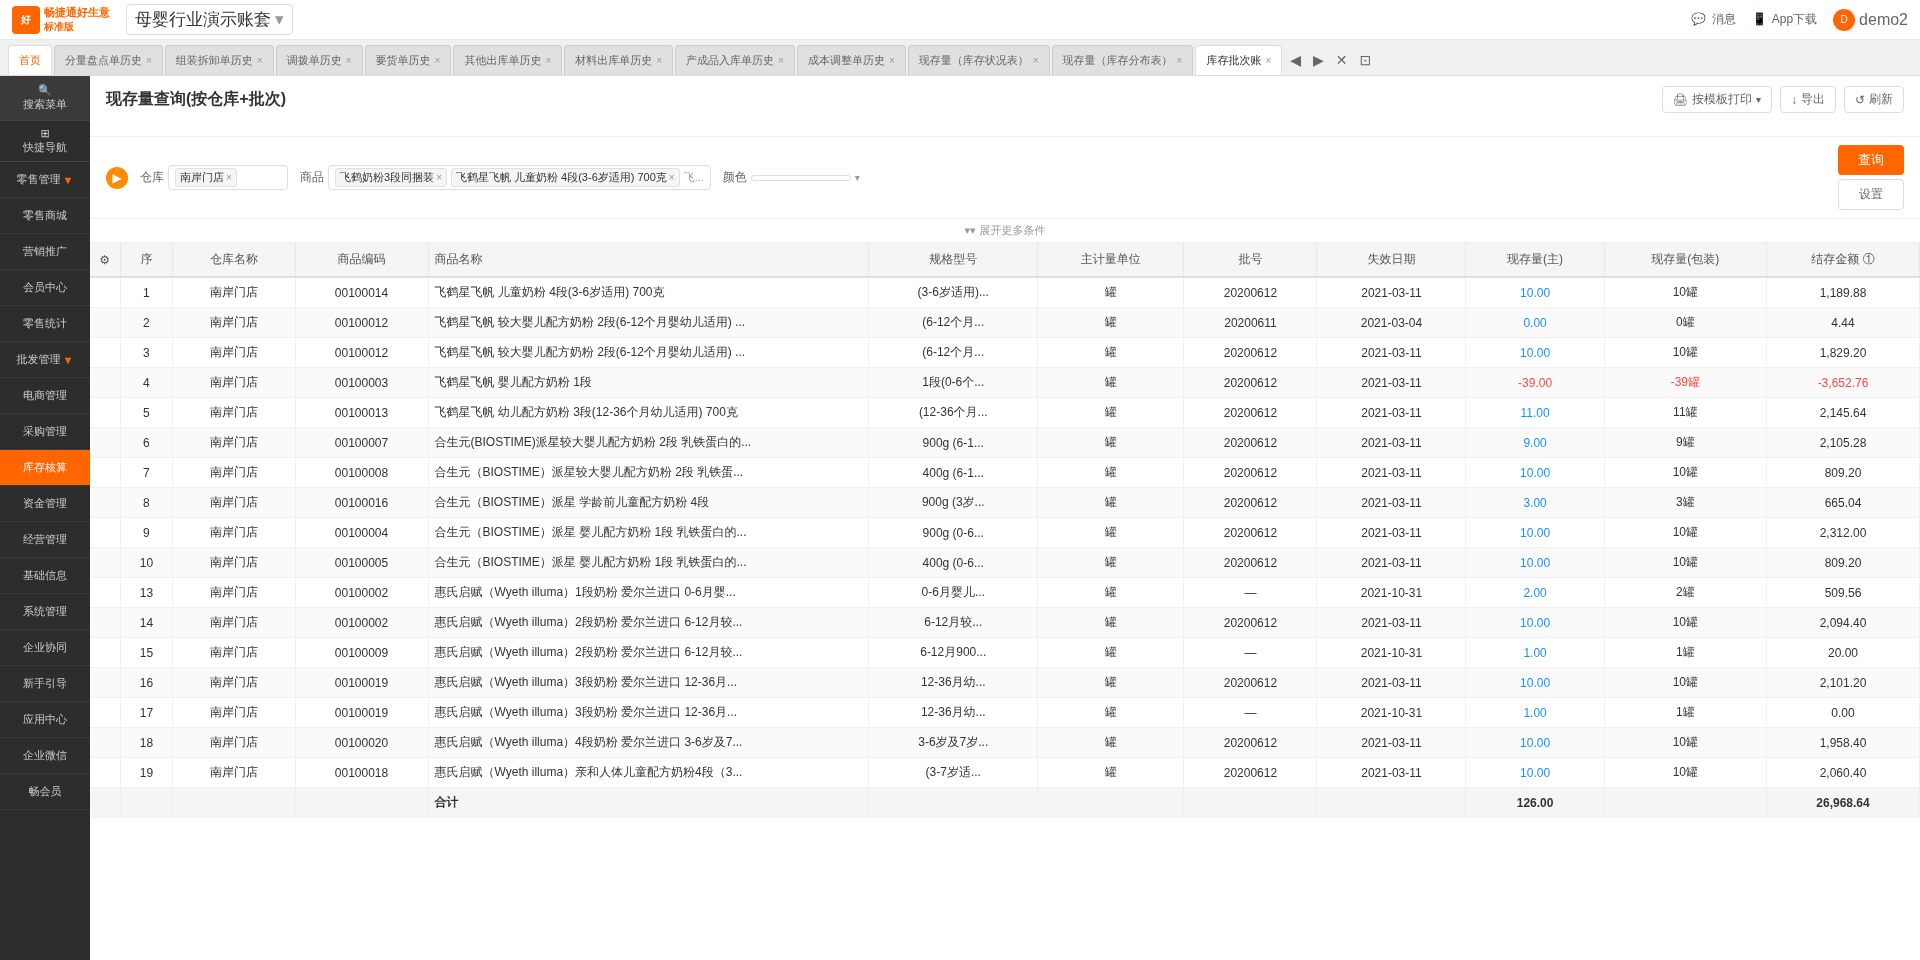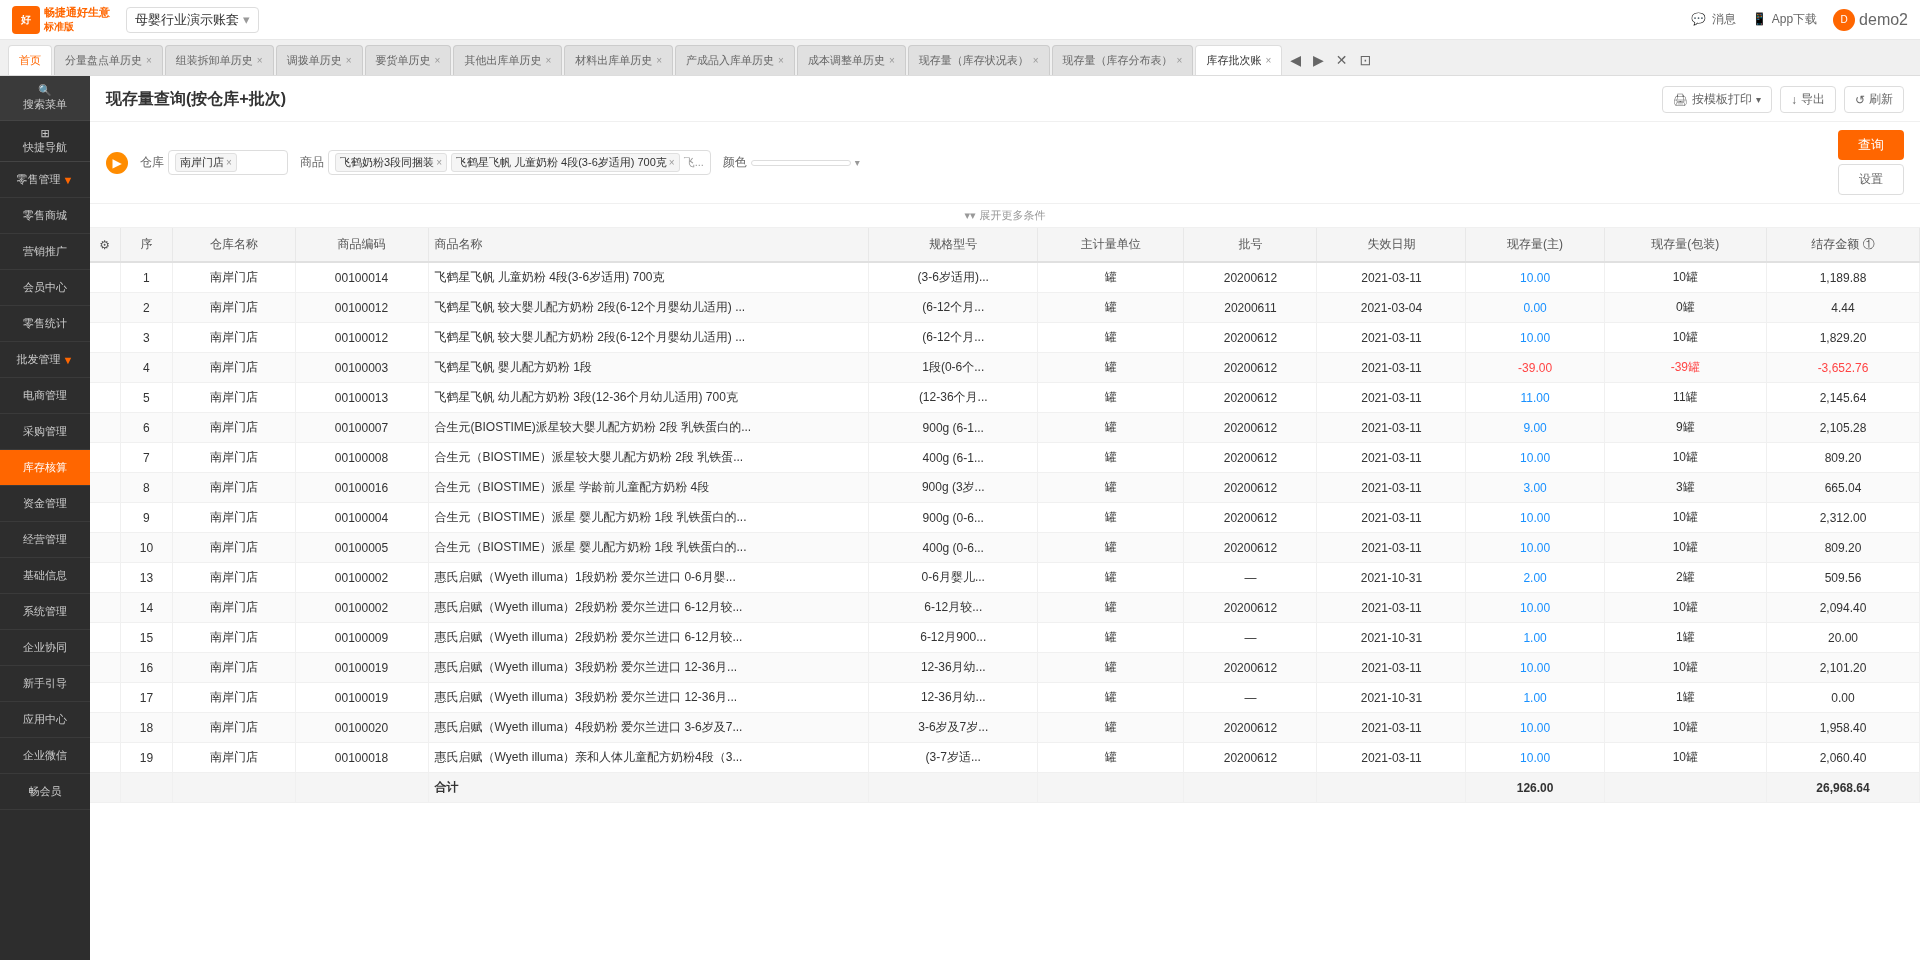--- a/index.html
+++ b/index.html
@@ -40,21 +40,21 @@
       font-size: 10px;
     }
     .store-selector {
       display: flex;
       align-items: center;
       border: 1px solid #ddd;
       border-radius: 4px;
       padding: 3px 8px;
       gap: 4px;
       cursor: pointer;
-      font-size: 13px;
+      font-size: 17px;
       margin-left: 8px;
     }
     .top-bar-right {
       display: flex;
       align-items: center;
       gap: 16px;
       font-size: 12px;
       color: #666;
     }
     .top-bar-right span { cursor: pointer; }
@@ -158,21 +158,21 @@
     .content-area {
       flex: 1;
       display: flex;
       flex-direction: column;
       background: #fff;
       overflow: hidden;
     }
 
     
     .page-header {
-      padding: 10px 16px 8px;
+      padding: 10px 16px 23px;
       display: flex;
       align-items: center;
       justify-content: space-between;
       border-bottom: 1px solid #f0f0f0;
     }
     .page-title {
       font-size: 16px;
       font-weight: bold;
       color: #333;
     }

